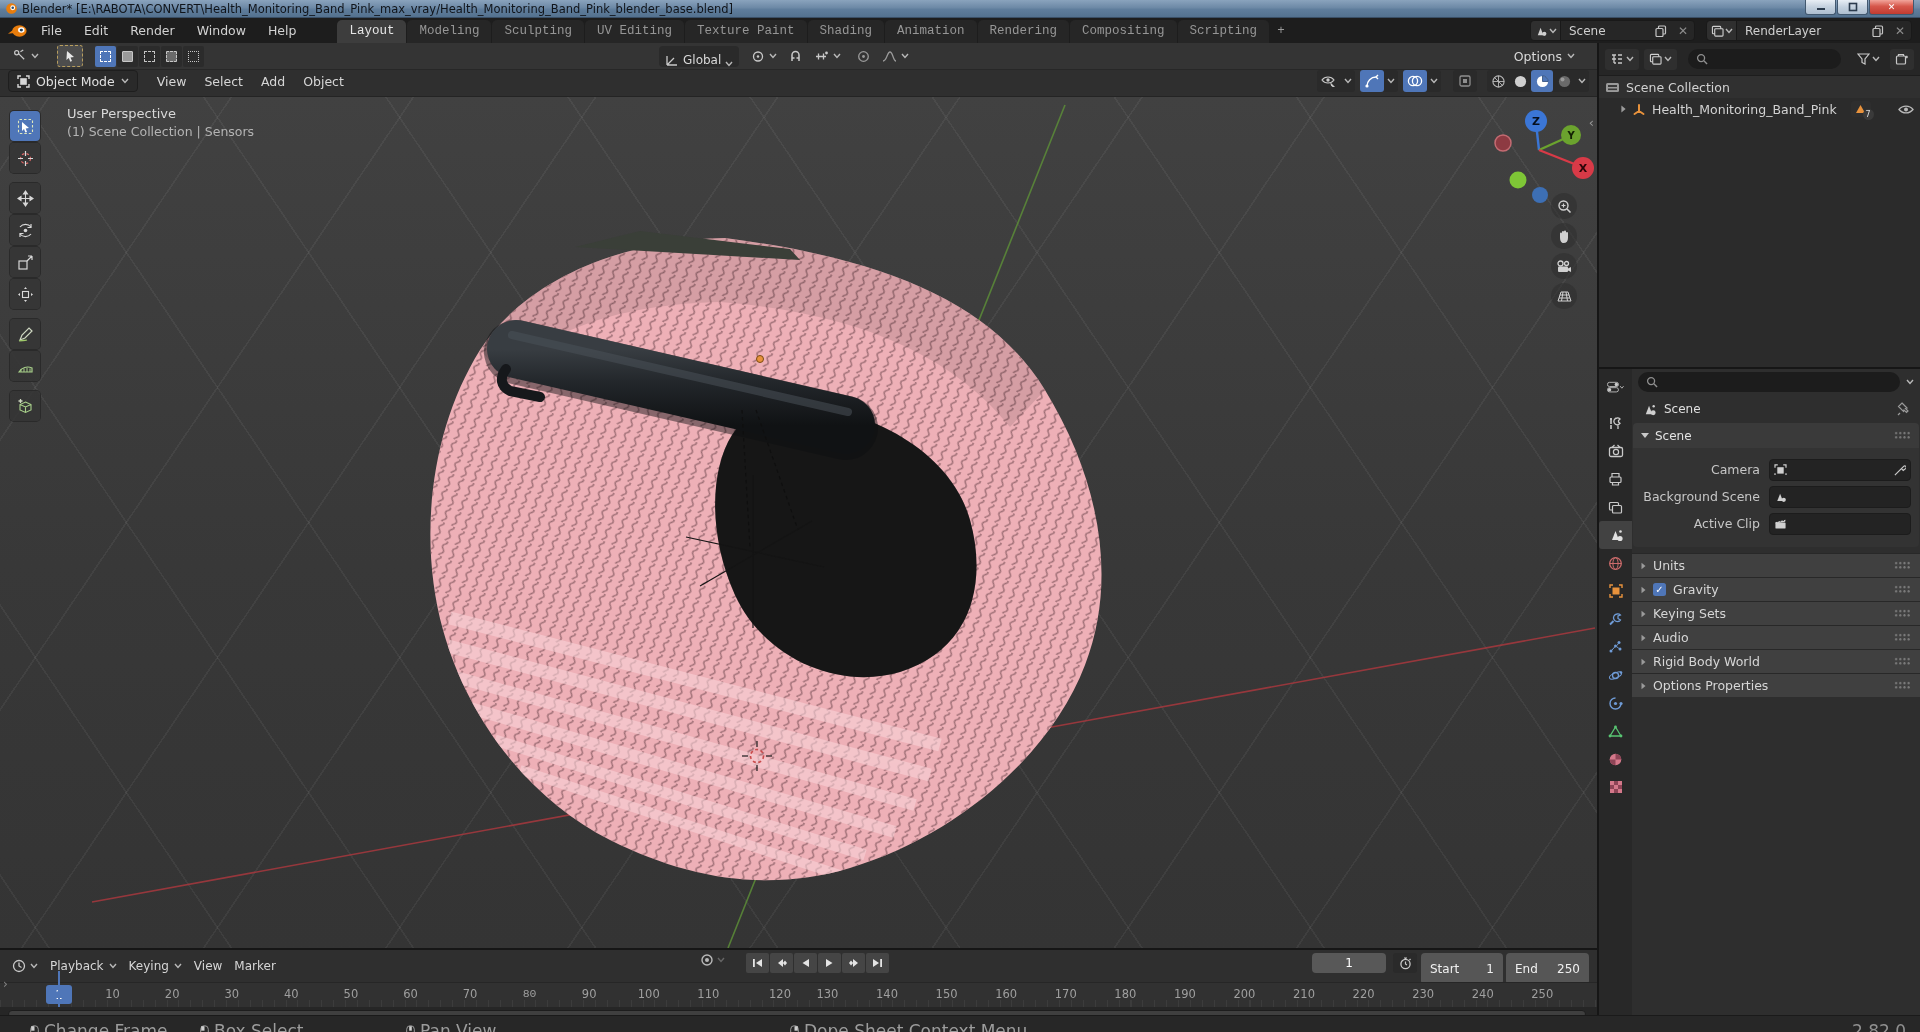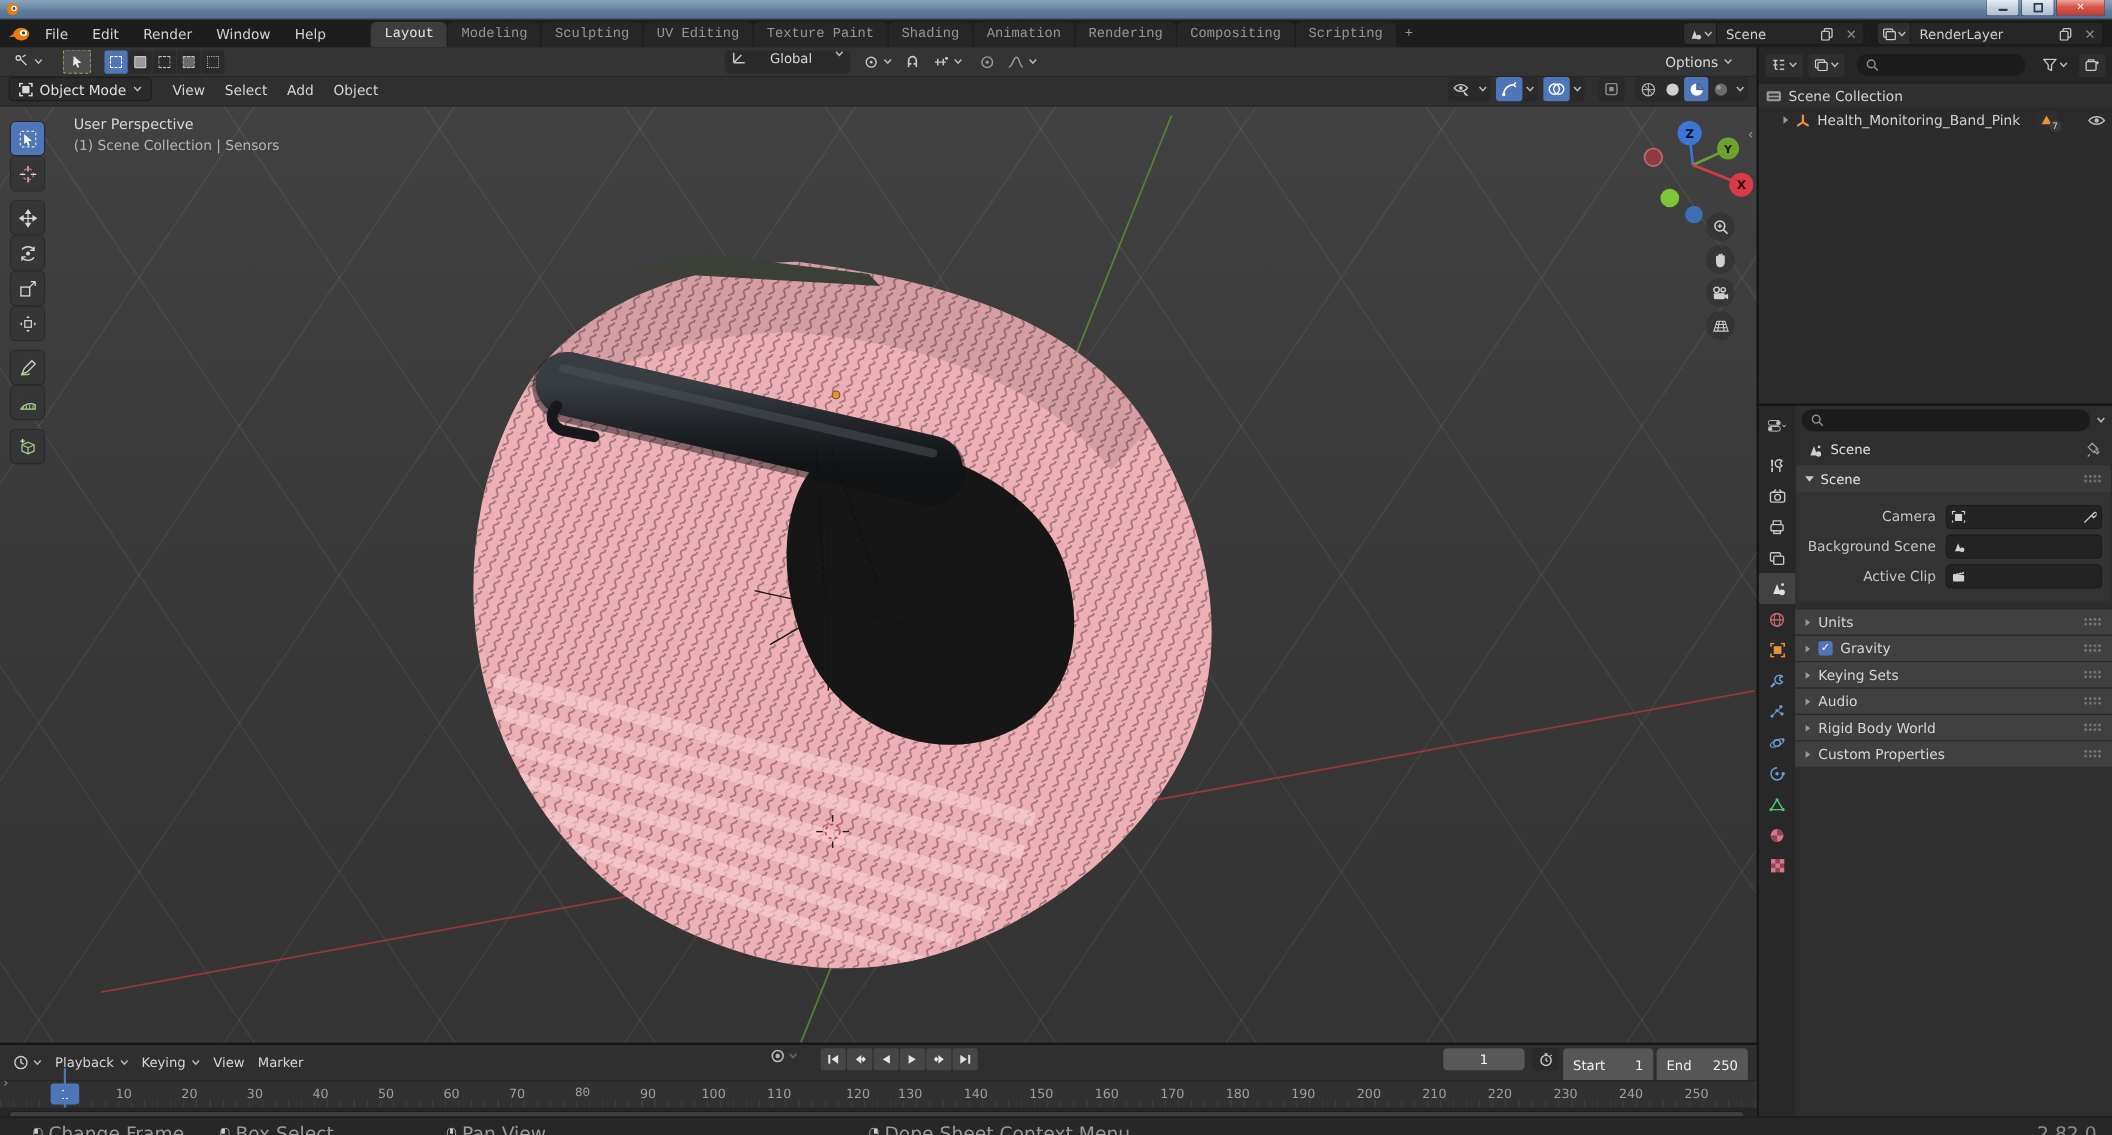--- a/index.html
+++ b/index.html
@@ -46,22 +46,22 @@
     border-bottom:1px solid #242424;display:flex;align-items:flex-start;}
   .hbtn{display:flex;align-items:center;gap:4px;padding:3px 6px;border-radius:3px;color:#d6d6d6;}
   .hmenu{padding:4px 9px;color:#d6d6d6;font-size:12.5px;}
   .tool-active{width:26px;height:22px;margin-left:12px;background:#4d4d4d;
     border:1px dashed #b89e5e;border-radius:3px;display:flex;align-items:center;justify-content:center;}
   .selmodes{display:flex;margin-left:12px;gap:1px;}
   .smbtn{width:21px;height:21px;background:#2b2b2b;border-radius:2px;
     display:flex;align-items:center;justify-content:center;}
   .smbtn.active{background:#4f76b8;}
   .smglyph{width:11px;height:11px;border:1px dashed #c7c7c7;border-radius:1px;}
-  .pillgroup{display:flex;align-items:flex-start;background:#2a2a2a;border-radius:4px;
-    height:21px;padding:0 6px;gap:21px;color:#d9d9d9;}
+  .pillgroup{display:flex;align-items:flex-end;background:#2a2a2a;border-radius:4px;
+    height:21px;padding:0 6px;gap:4px;color:#d9d9d9;}
   #rowA .spacer{flex:1;}
   #options-btn{margin-right:22px;display:flex;align-items:center;gap:5px;color:#d9d9d9;font-size:12.5px;}
   .modebtn{display:flex;align-items:center;gap:6px;background:#2a2a2a;border:1px solid #1e1e1e;
     border-radius:4px;height:22px;padding:0 8px;margin-left:8px;color:#e0e0e0;font-size:12.5px;}
   #rowB .spacer{flex:1;}
   .vtoggle{display:flex;align-items:center;margin-left:5px;background:#2a2a2a;border-radius:3px;height:22px;}
   .vtoggle .ic{width:24px;height:22px;display:flex;align-items:center;justify-content:center;border-radius:3px;}
   .vtoggle .ic.on{background:#4f76b8;}
   .vtoggle .cv{width:14px;display:flex;justify-content:center;}
   .shadegroup{display:flex;align-items:center;background:#2a2a2a;border-radius:3px;height:22px;
@@ -178,20 +178,21 @@
 
 <div id="app">
 
   <div id="titlebar">
     <svg class="blogo" viewBox="0 0 16 16">
         <circle cx="8" cy="8" r="6.5" fill="#e87d0d"></circle>
         <circle cx="9.5" cy="7" r="3" fill="#fff"></circle>
         <circle cx="9.5" cy="7" r="1.6" fill="#2a4d6e"></circle>
         <path d="M1 9 L7 5 L5 9 Z" fill="#e87d0d"></path>
       </svg>
+    <span class="ttext">Blender* [E:\RABOTA\CONVERT\Health_Monitoring_Band_Pink_max_vray/Health_Monitoring_Band_Pink_blender_base.blend]</span>
     <div id="wincontrols">
       <div class="wbtn">
           <svg width="10" height="10" viewBox="0 0 10 10">
             <rect x="1" y="6" width="8" height="2" fill="#2b3b4d"></rect>
           </svg>
         </div>
       <div class="wbtn">
           <svg width="10" height="10" viewBox="0 0 10 10">
             <rect x="1.5" y="1.5" width="7" height="7" fill="none" stroke="#2b3b4d" stroke-width="1.6"></rect>
           </svg>
@@ -941,21 +942,21 @@
   </div>
           <div class="cpanel">
     <span class="arrow-r" style="transform:scale(.8)"></span>
 
     <span class="lbl">Rigid Body World</span>
     <span class="dots"></span>
   </div>
           <div class="cpanel">
     <span class="arrow-r" style="transform:scale(.8)"></span>
 
-    <span class="lbl">Custom Properties</span>
+    <span class="lbl">Options Properties</span>
     <span class="dots"></span>
   </div>
         </div>
     </div>
   </div>
 
   <div id="timeline">
     <div id="tl-header">
       <span class="hbtn">
         <svg width="14" height="14" viewBox="0 0 14 14">

